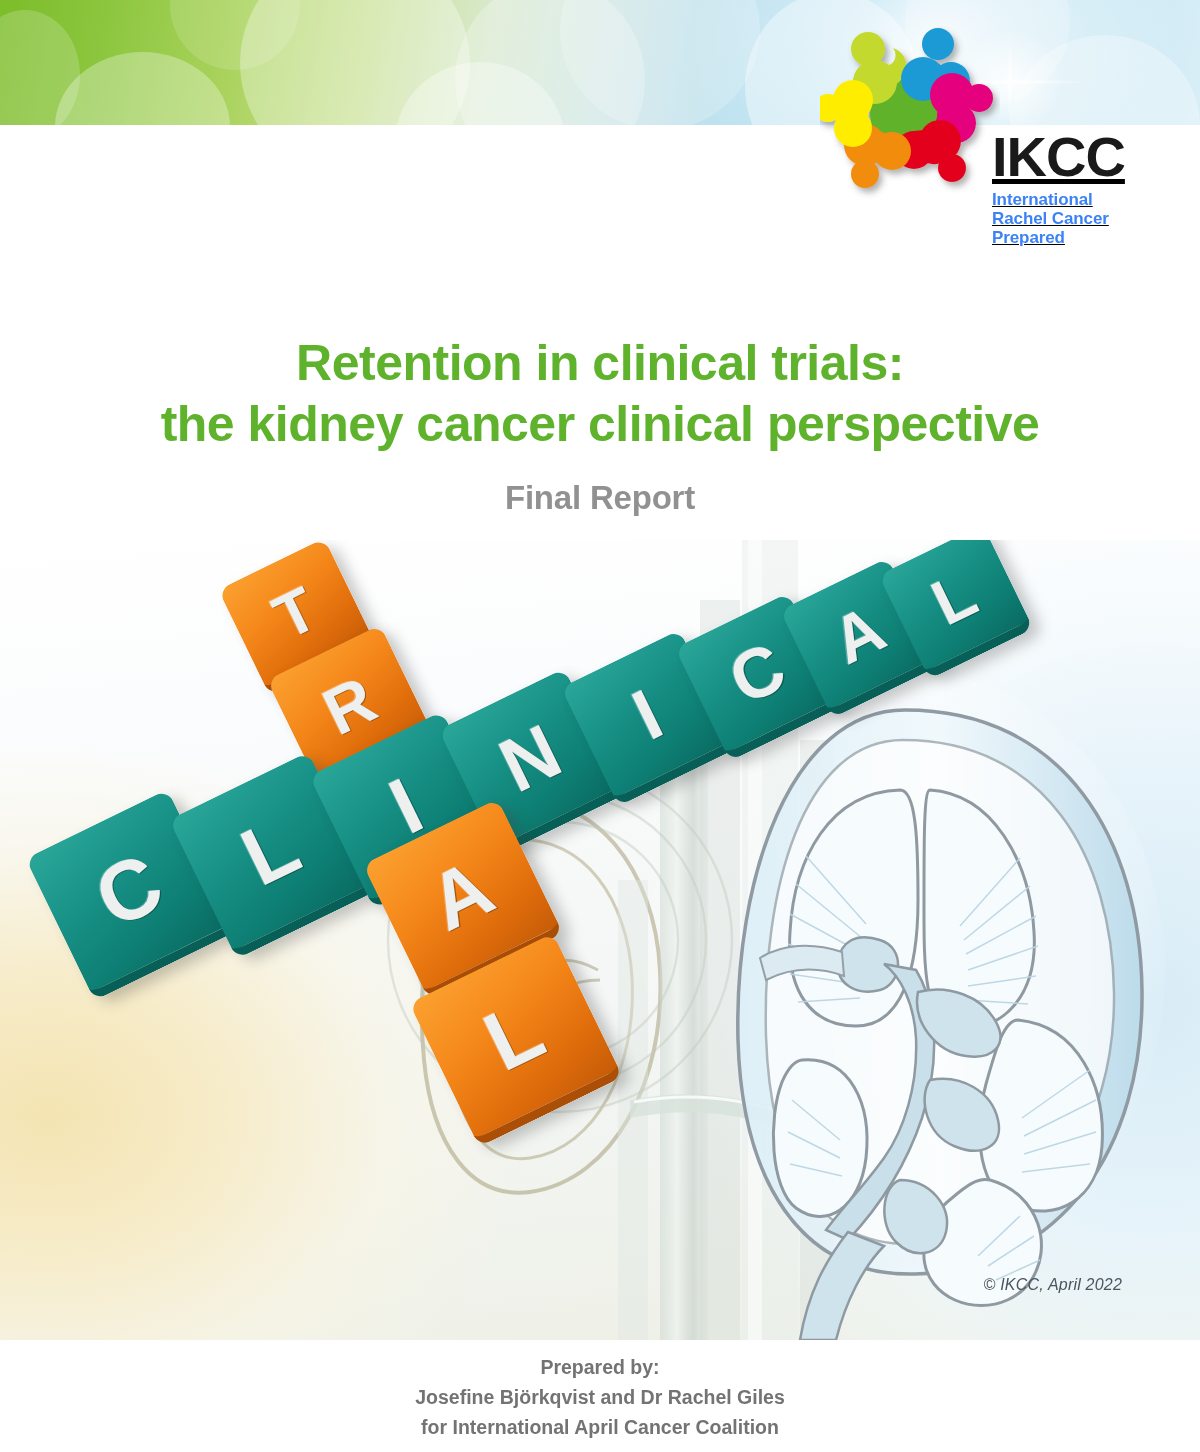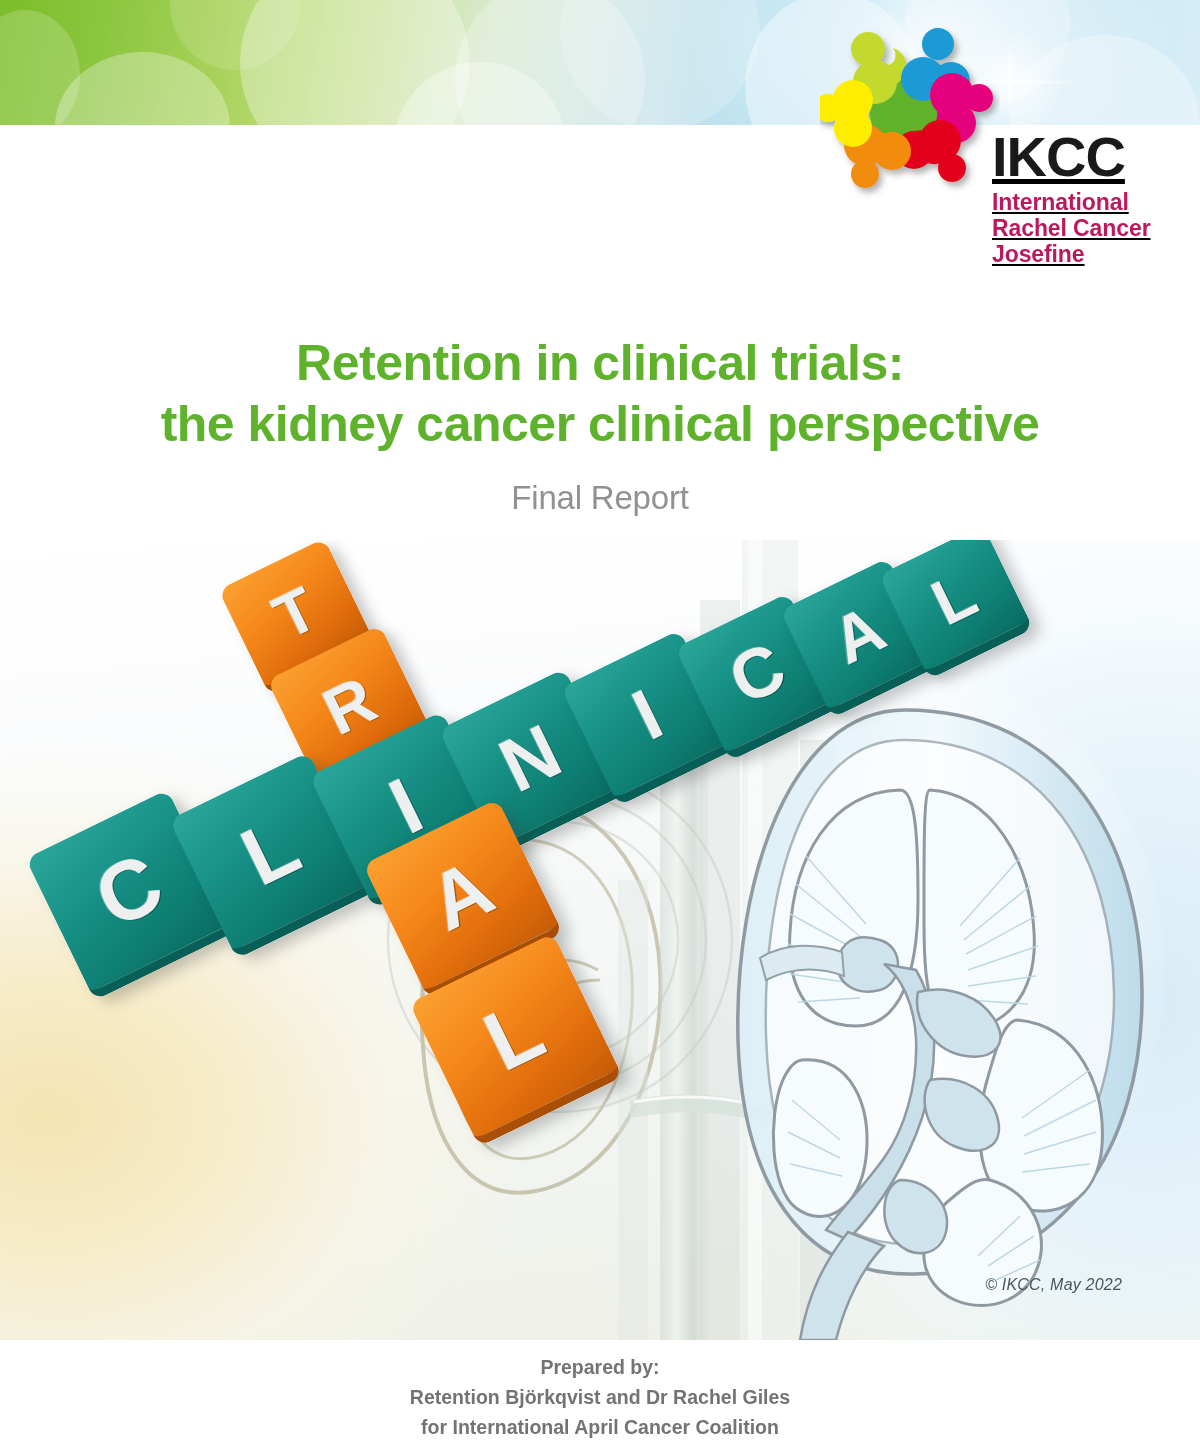--- a/index.html
+++ b/index.html
@@ -41,33 +41,33 @@
 
   
   .logo { position:absolute; left:820px; top:22px; width:330px; height:250px; }
   .logo-mark { position:absolute; left:0; top:0; width:180px; height:180px; }
   .logo-text { position:absolute; left:172px; top:108px; width:160px;text-decoration:underline; }
   .ikcc-word {
     font-size:56px; font-weight:700; color:#1a1a1a; letter-spacing:-1px;
     line-height:.95;
   }
   .ikcc-sub {
-    margin-top:7px; font-size:23px; font-weight:700; color:#be185d;
+    margin-top:7px; font-size:17px; font-weight:700; color:#3b82f6;
     line-height:1.12; letter-spacing:-.1px;
   }
 
   
   .title-wrap { position:absolute; left:0; top:300px; width:1200px; text-align:center; }
   .title {
     font-size:50px; font-weight:700; color:#5fb22c; line-height:1.22;
     letter-spacing:-.5px;
     margin-top:33px;
   }
   .subtitle {
-    margin-top:24px; font-size:33px; font-weight:400; color:#919191;
+    margin-top:24px; font-size:33px; font-weight:700; color:#919191;
     letter-spacing:-.2px;
   }
 
   
   .hero {
     position:absolute; left:0; top:540px; width:1200px; height:800px;
     overflow:hidden;
     background:
       radial-gradient(ellipse 620px 480px at 4% 72%, #f4e4b2 0%, #f7ecc9 28%, rgba(250,245,226,.55) 55%, rgba(255,255,255,0) 78%),
       radial-gradient(ellipse 560px 620px at 96% 58%, #d8ecf6 0%, #e6f3fa 35%, rgba(240,249,253,.5) 62%, rgba(255,255,255,0) 85%),
@@ -176,21 +176,21 @@
         <circle cx="33" cy="106" r="19" fill="#ffed00"></circle>
         <path d="M18 72 C36 64 52 80 48 96 C44 112 24 116 16 104 Z" fill="#ffed00"></path>
       </g>
     </g>
   </svg>
   <div class="logo-text">
     <div class="ikcc-word">IKCC</div>
     <div class="ikcc-sub">
       <div>International</div>
       <div>Rachel Cancer</div>
-      <div>Josefine</div>
+      <div>Prepared</div>
     </div>
   </div>
 </div>
 
 <div class="title-wrap">
   <div class="title">
     <div>Retention in clinical trials:</div>
     <div>the kidney cancer clinical perspective</div>
   </div>
   <div class="subtitle">Final Report</div>
@@ -359,20 +359,20 @@
         <span class="ltr">L</span>
       </div>
       <div class="blk orange" style="left: 388px; top: 284px; width: 150px; height: 150px; transform: rotate(-26deg); font-size: 80px;">
         <span class="ltr">A</span>
       </div>
       <div class="blk orange" style="left: 436px; top: 420px; width: 160px; height: 160px; transform: rotate(-26deg); font-size: 84px;">
         <span class="ltr">L</span>
       </div>
     </div>
 
-  <div class="copyright">© IKCC, May 2022</div>
+  <div class="copyright">© IKCC, April 2022</div>
 </div>
 
 <div class="footer">
   <div>Prepared by:</div>
-  <div>Retention Björkqvist and Dr Rachel Giles</div>
+  <div>Josefine Björkqvist and Dr Rachel Giles</div>
   <div>for International April Cancer Coalition</div>
 </div>
 
 </body></html>

